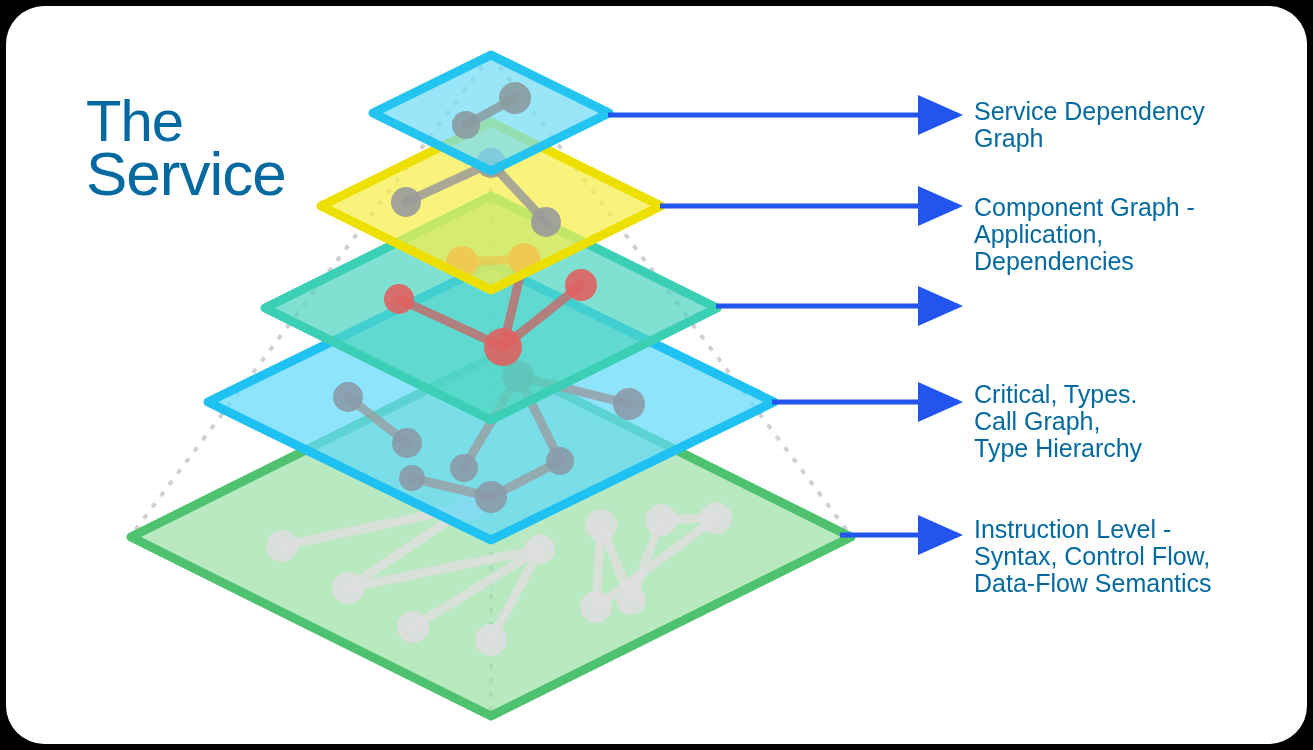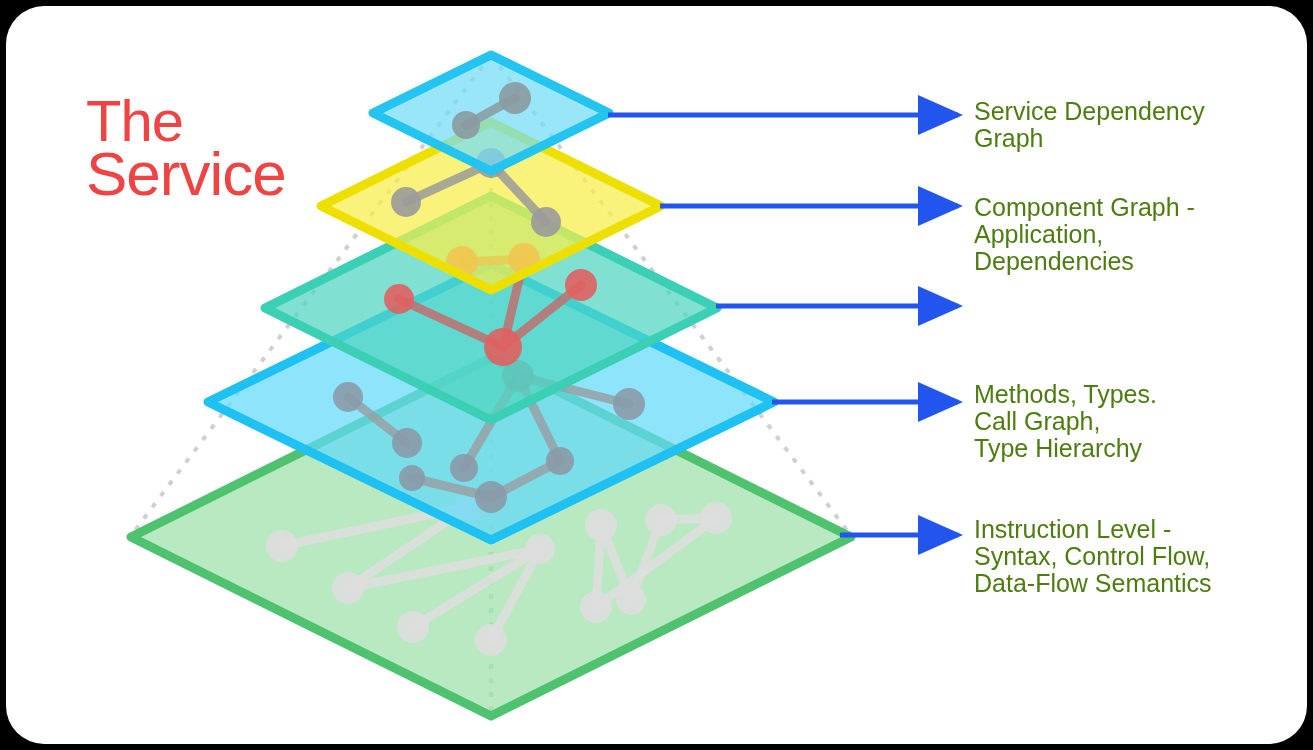--- a/index.html
+++ b/index.html
@@ -32,41 +32,41 @@
     position: absolute;
     left: -6px;
     top: -6px;
     width: 1313px;
     height: 750px;
   }
   .title-block {
     position: absolute;
     left: 80px;
     top: 88px;
-    color: #ef4444;
+    color: #0369a1;
     line-height: 0.92;
     user-select: none;
   }
   .title-the {
     font-size: 58px;
     letter-spacing: -1px;
   }
   .title-cpg {
     font-size: 88px;
     letter-spacing: -1px;
     margin-top: -4px;
   }
   .title-pyr {
     font-size: 62px;
     letter-spacing: -1px;
     margin-top: -2px;
   }
   .callout {
     position: absolute;
-    color: #4d7c0f;
+    color: #0369a1;
     font-size: 25px;
     line-height: 1.08;
     white-space: pre-line;
     user-select: none;
   }
   #c0 { left: 968px; top: 92px; }
   #c1 { left: 968px; top: 188px; }
   #c2 { left: 968px; top: 287px; }
   #c3 { left: 968px; top: 375px; }
   #c4 { left: 968px; top: 510px; }
@@ -189,21 +189,21 @@
     <div class="title-block">
       <div class="title-the">The</div>
       <div class="title-pyr">Service</div>
     </div>
 
     <div class="callout" id="c0">Service Dependency
 Graph</div>
     <div class="callout" id="c1">Component Graph -
 Application,
 Dependencies</div>
-    <div class="callout" id="c3">Methods, Types.
+    <div class="callout" id="c3">Critical, Types.
 Call Graph,
 Type Hierarchy</div>
     <div class="callout" id="c4">Instruction Level -
 Syntax, Control Flow,
 Data-Flow Semantics</div>
 
   </div>
 </div>
 
 </body></html>

